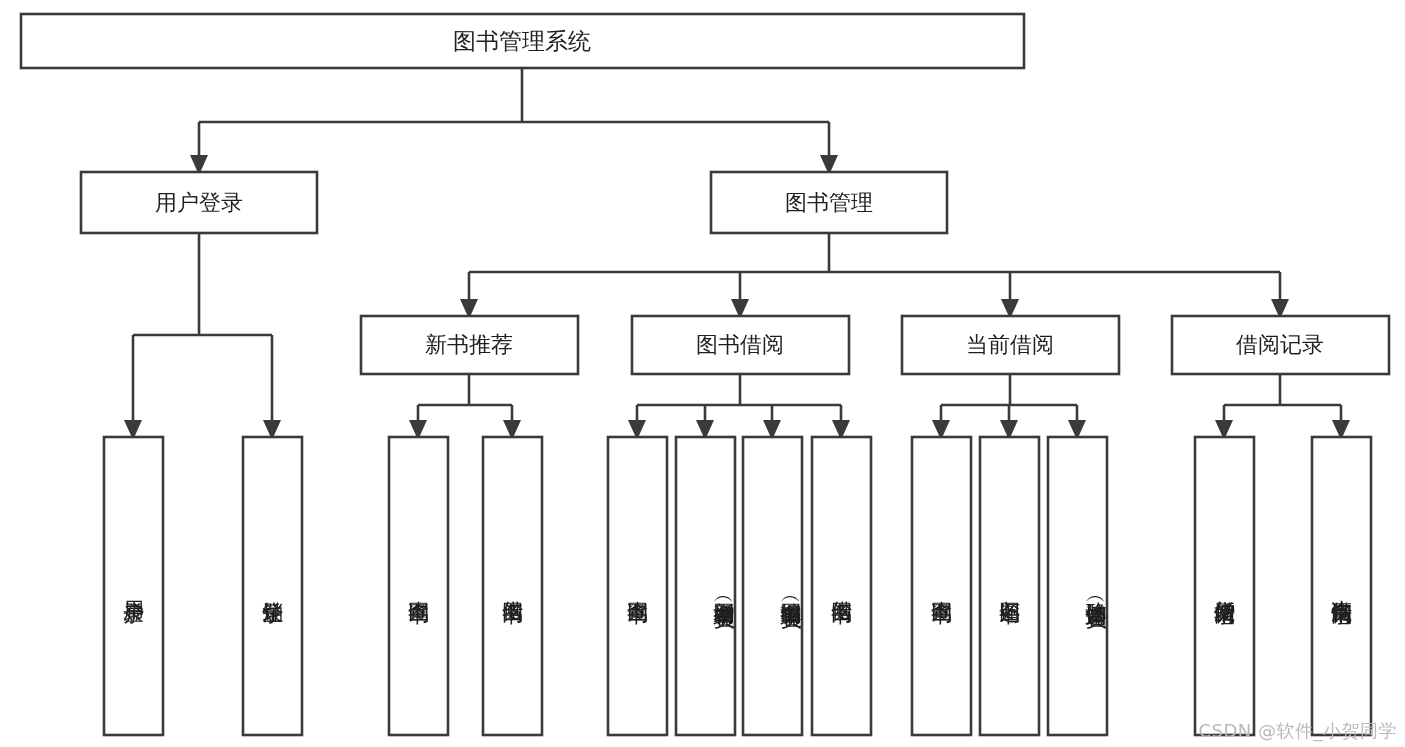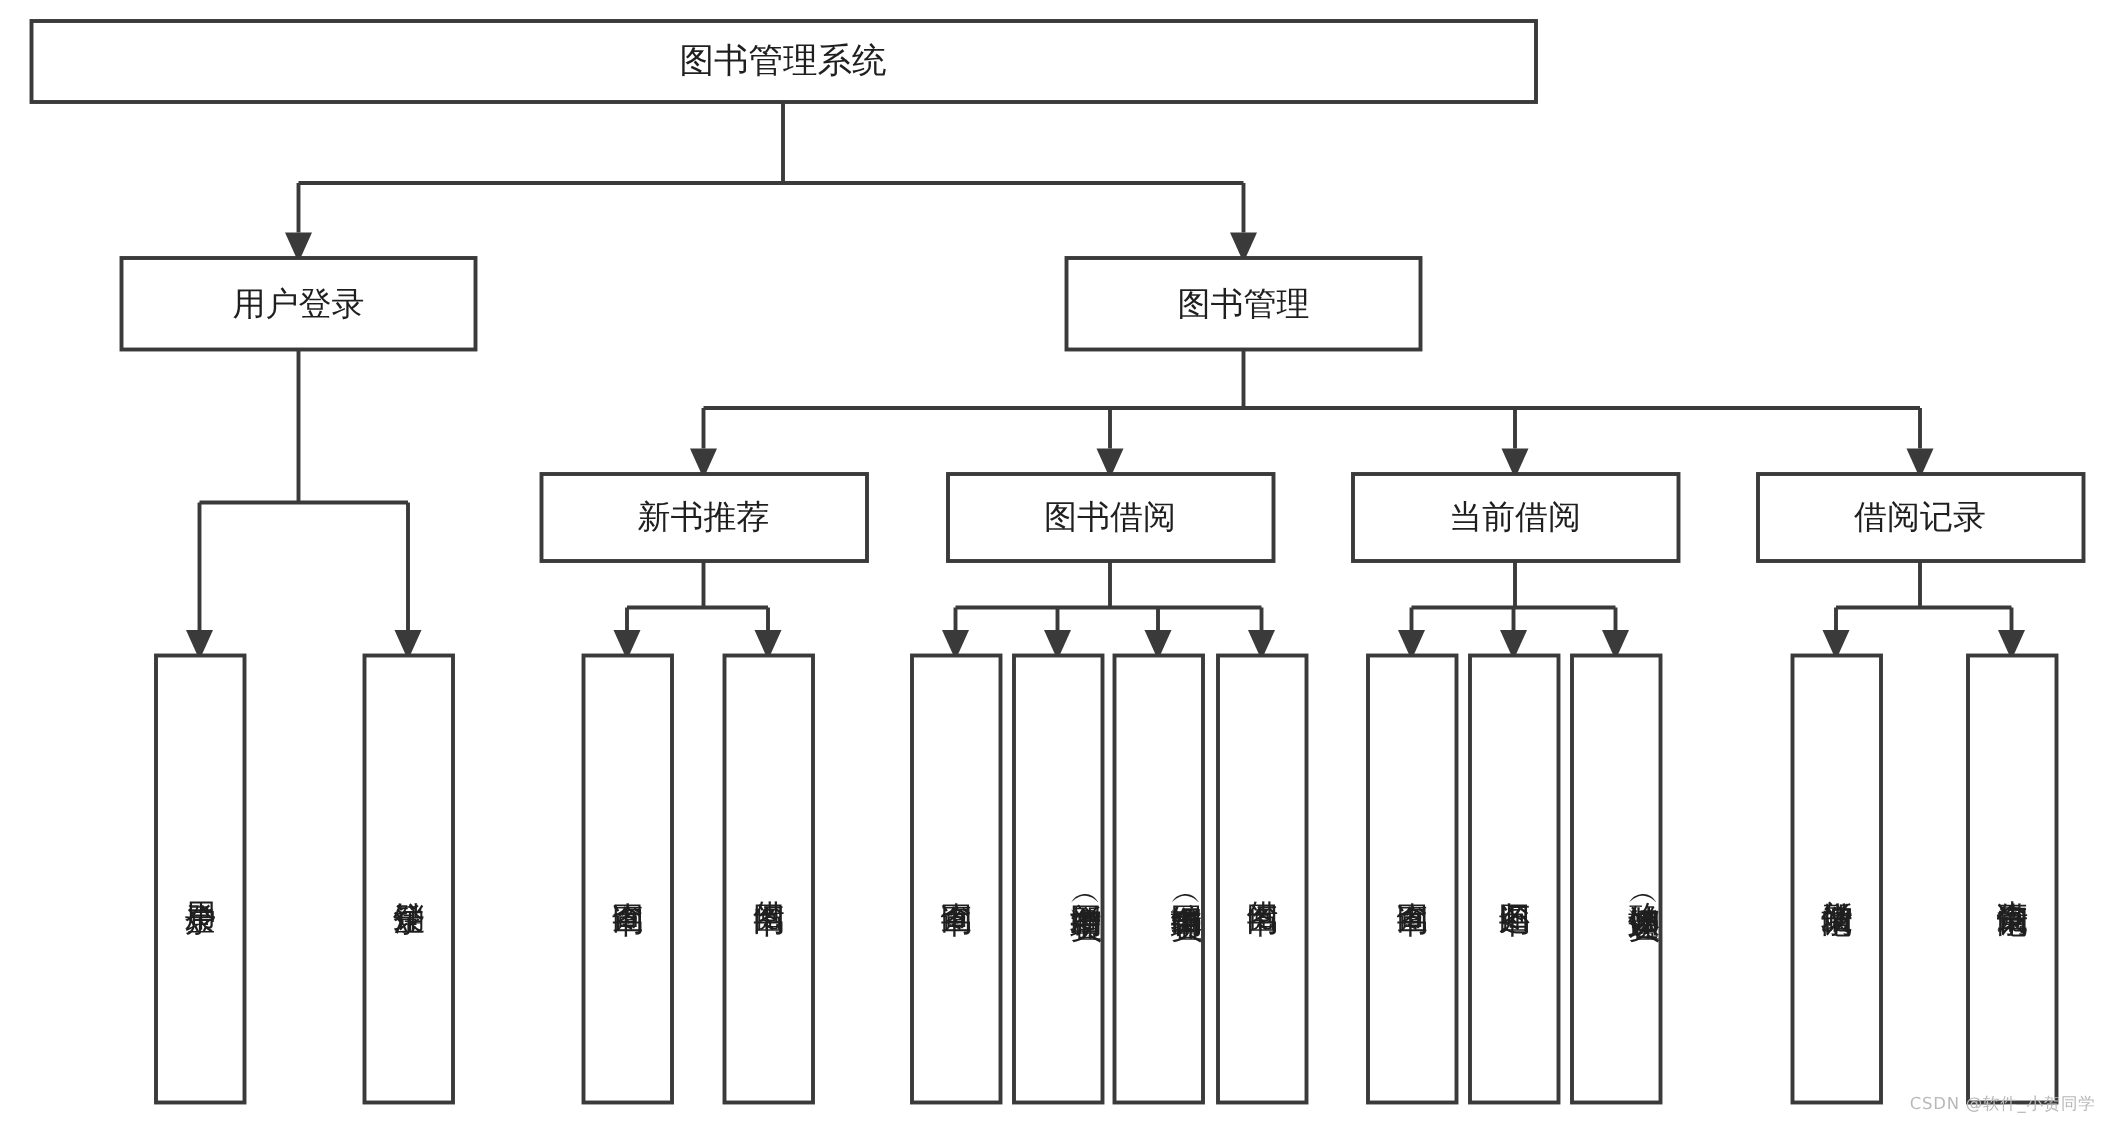--- a/index.html
+++ b/index.html
@@ -71,21 +71,21 @@
     pointer-events: none;
   }
   .vlabel.center {
     align-items: center;
   }
   .watermark {
     position: absolute;
     right: 8px;
     bottom: 4px;
     font-family: "DejaVu Sans", "Liberation Sans", sans-serif;
-    font-size: 11px;
+    font-size: 18px;
     color: #b9b9b9;
     letter-spacing: 0.5px;
     white-space: nowrap;
     margin-left: 28px;
   }
 </style>
 </head>
 <body>
 
 <div id="diagram-root">

